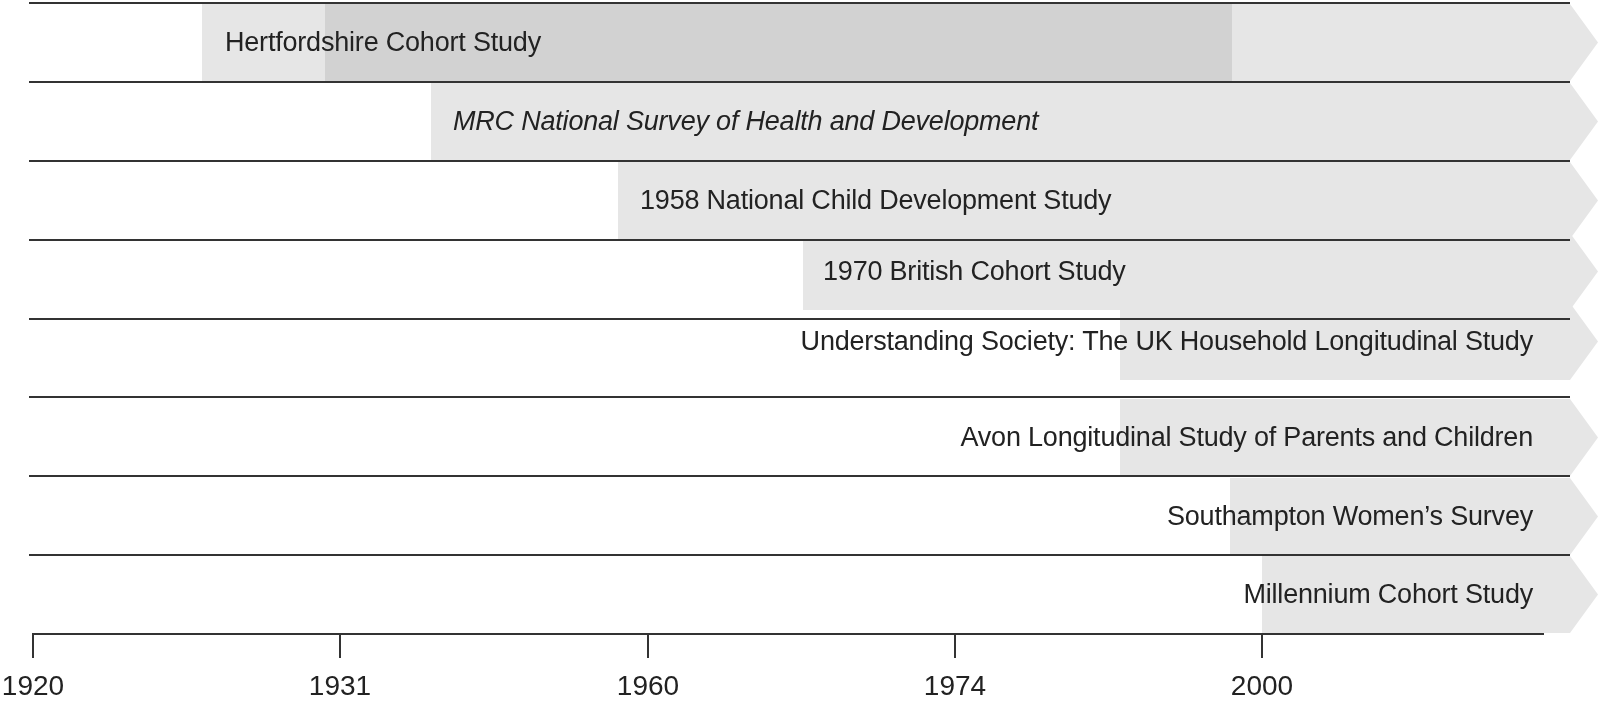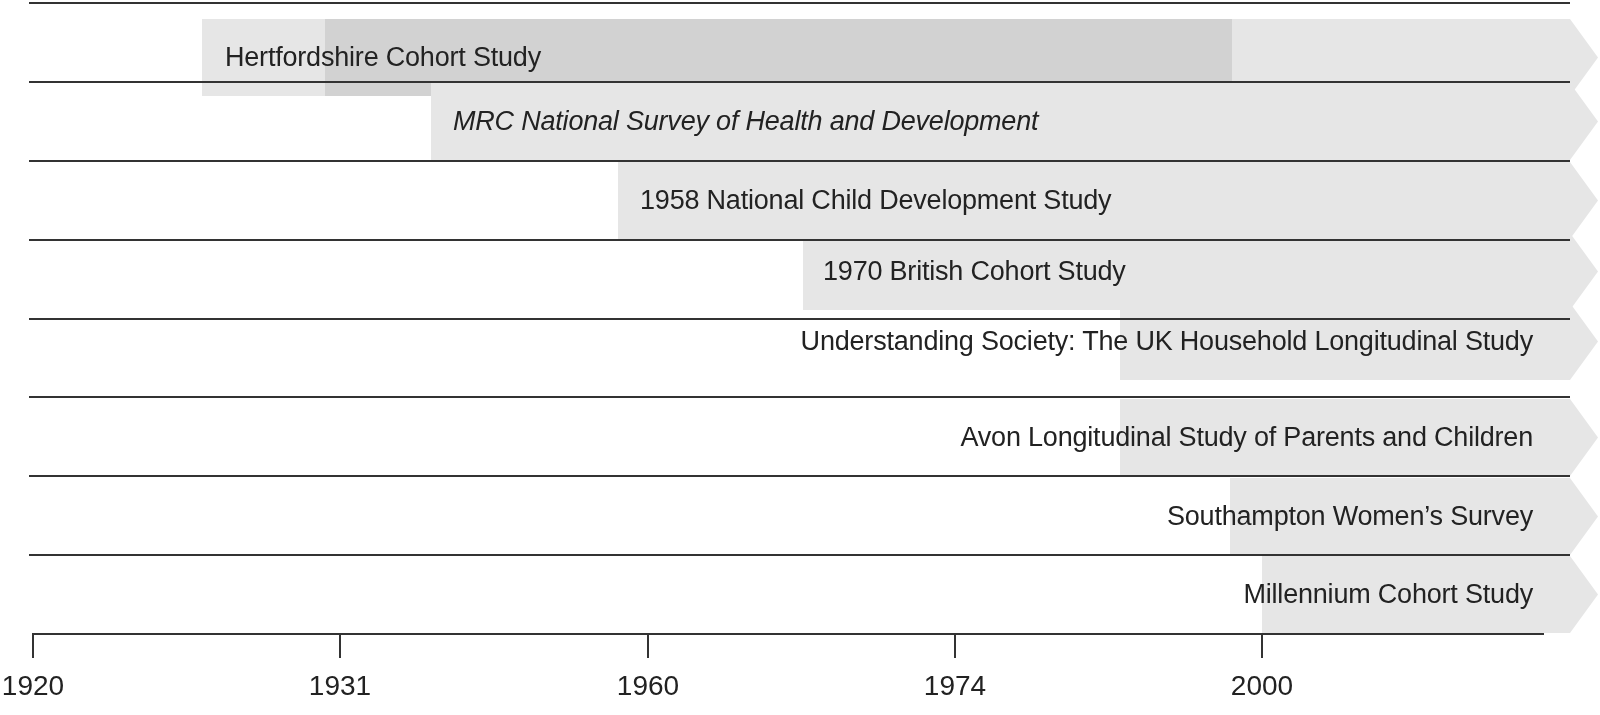--- a/index.html
+++ b/index.html
@@ -19,21 +19,21 @@
   .axis-line { position:absolute; left:32px; top:633px; width:1512px; height:2px; background:#333; }
   .tick { position:absolute; top:634px; width:2px; height:24px; background:#333; }
   .tick-label { position:absolute; top:670px; font-size:28px; color:#222; width:120px;
                 margin-left:-60px; text-align:center; }
 </style>
 </head>
 <body>
 
 <div id="chart">
 
-  <div class="row" style="top:18px;">
+  <div class="row" style="top:3px;">
     <div class="bar" style="left:202px; width:1368px;"></div>
     <div class="bar-dark" style="left:325px; width:907px;"></div>
     <div class="chev"></div>
     <div class="label left" style="left:225px;">Hertfordshire Cohort Study</div>
   </div>
 
   <div class="row" style="top:82px;font-style:italic;">
     <div class="bar" style="left:431px; width:1139px;"></div>
     <div class="chev"></div>
     <div class="label left" style="left:453px;">MRC National Survey of Health and Development</div>

